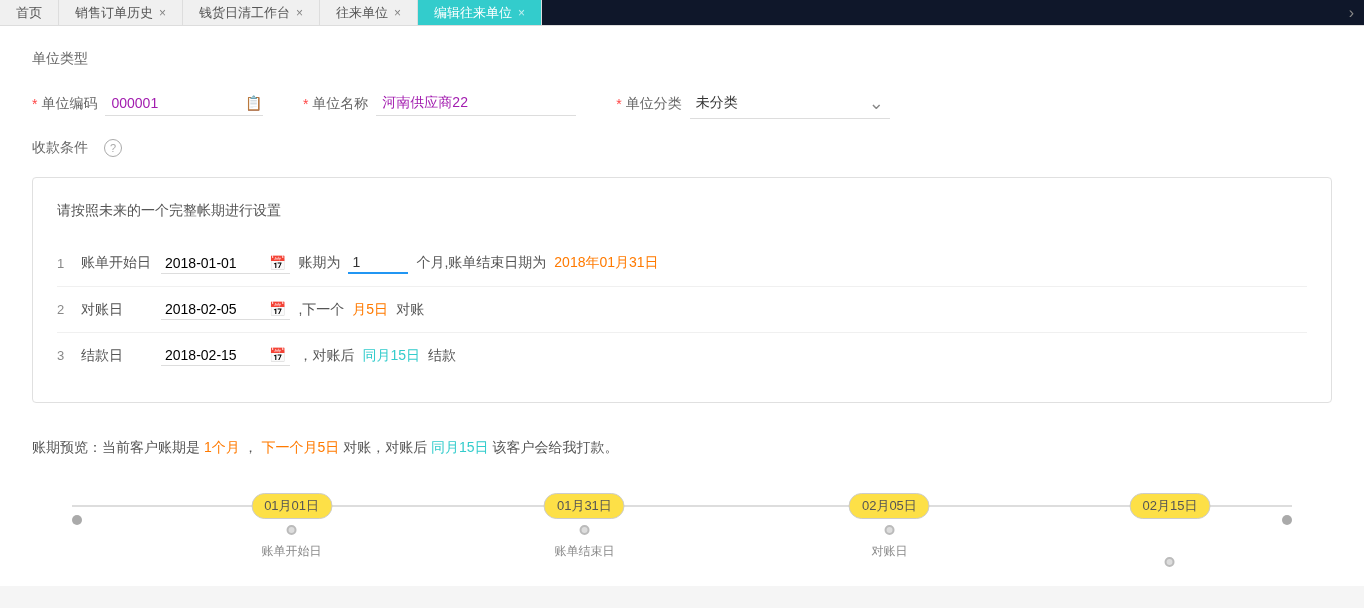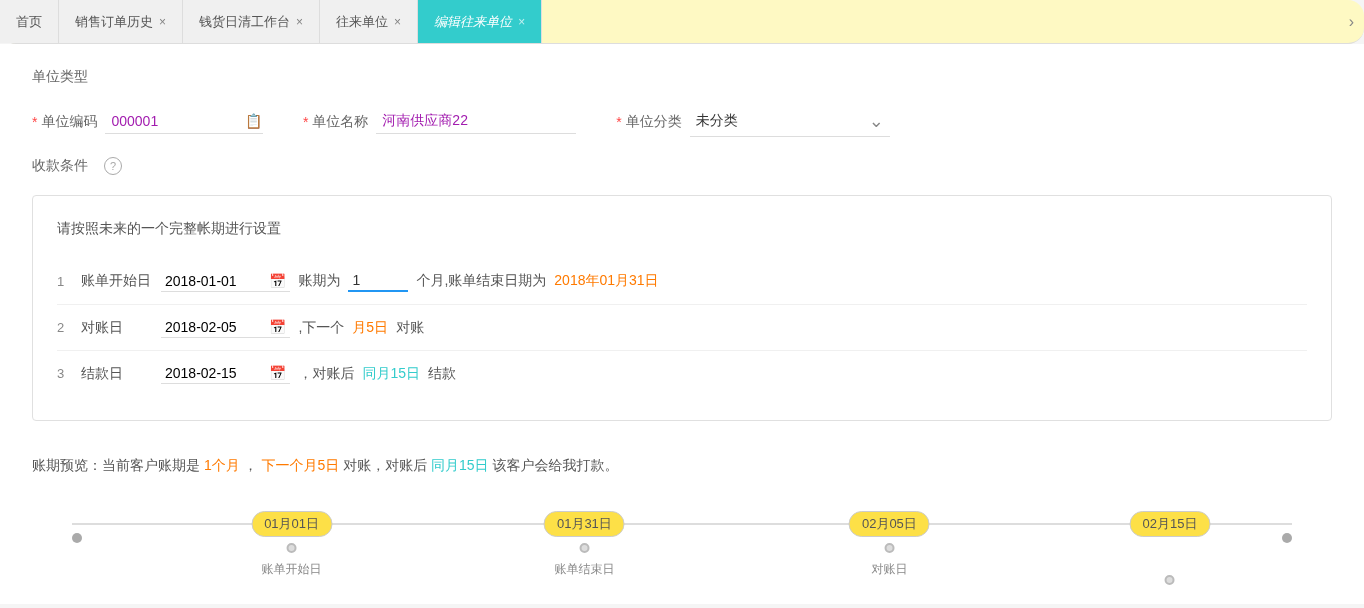--- a/index.html
+++ b/index.html
@@ -1,29 +1,29 @@
 <!DOCTYPE html>
 <html><head>
   <meta charset="utf-8">
   <style>
     * { box-sizing: border-box; margin: 0; padding: 0; }
     body { font-family: "Microsoft YaHei", "PingFang SC", sans-serif; font-size: 14px; background: #f5f5f5; color: #333; }
 
     
     .tabs-bar {
-      display: flex; align-items: center; background: #fef9c3;
-      border-bottom: 1px solid #ddd; height: 44px; padding-left: 0; border-radius: 16px;
+      display: flex; align-items: center; background: #0f172a;
+      border-bottom: 1px solid #ddd; height: 26px; padding-left: 0;
     }
     .tab-item {
       display: flex; align-items: center; padding: 0 16px; height: 100%;
       cursor: pointer; font-size: 13px; color: #555; border-right: 1px solid #ddd;
       background: #f0f0f0; white-space: nowrap; position: relative;
     }
     .tab-item.active {
-      background: #3cc; color: #fff; font-style: italic;
+      background: #3cc; color: #fff;
     }
     .tab-close {
       margin-left: 6px; font-size: 12px; opacity: 0.7; cursor: pointer;
     }
     .tab-item.active .tab-close { color: #fff; }
     .tabs-arrow {
       margin-left: auto; padding: 0 10px; font-size: 16px; color: #888; cursor: pointer;
     }
 
     

